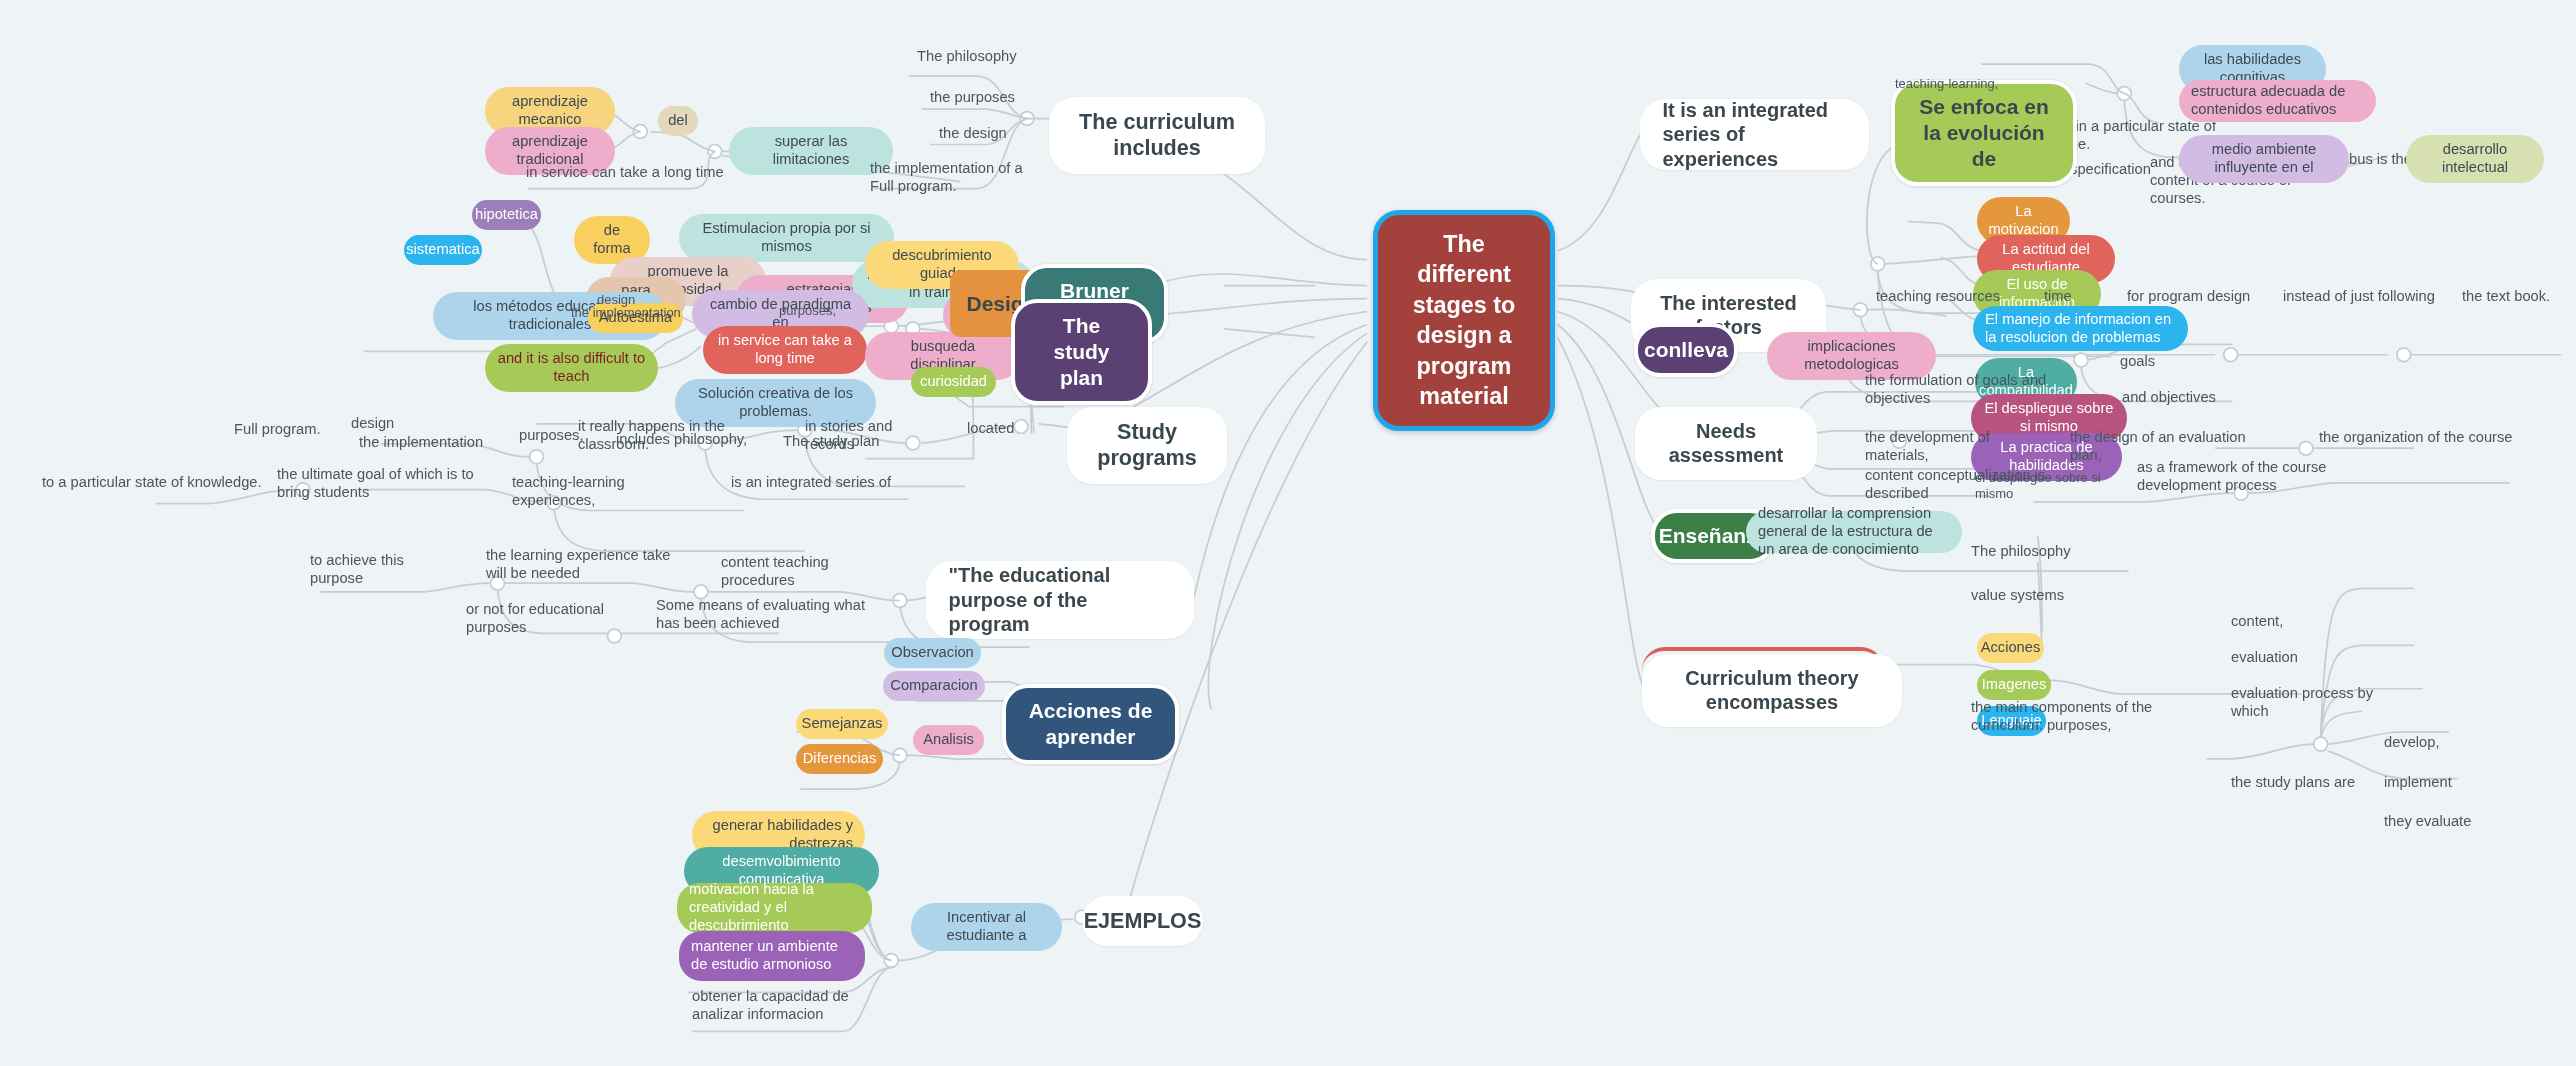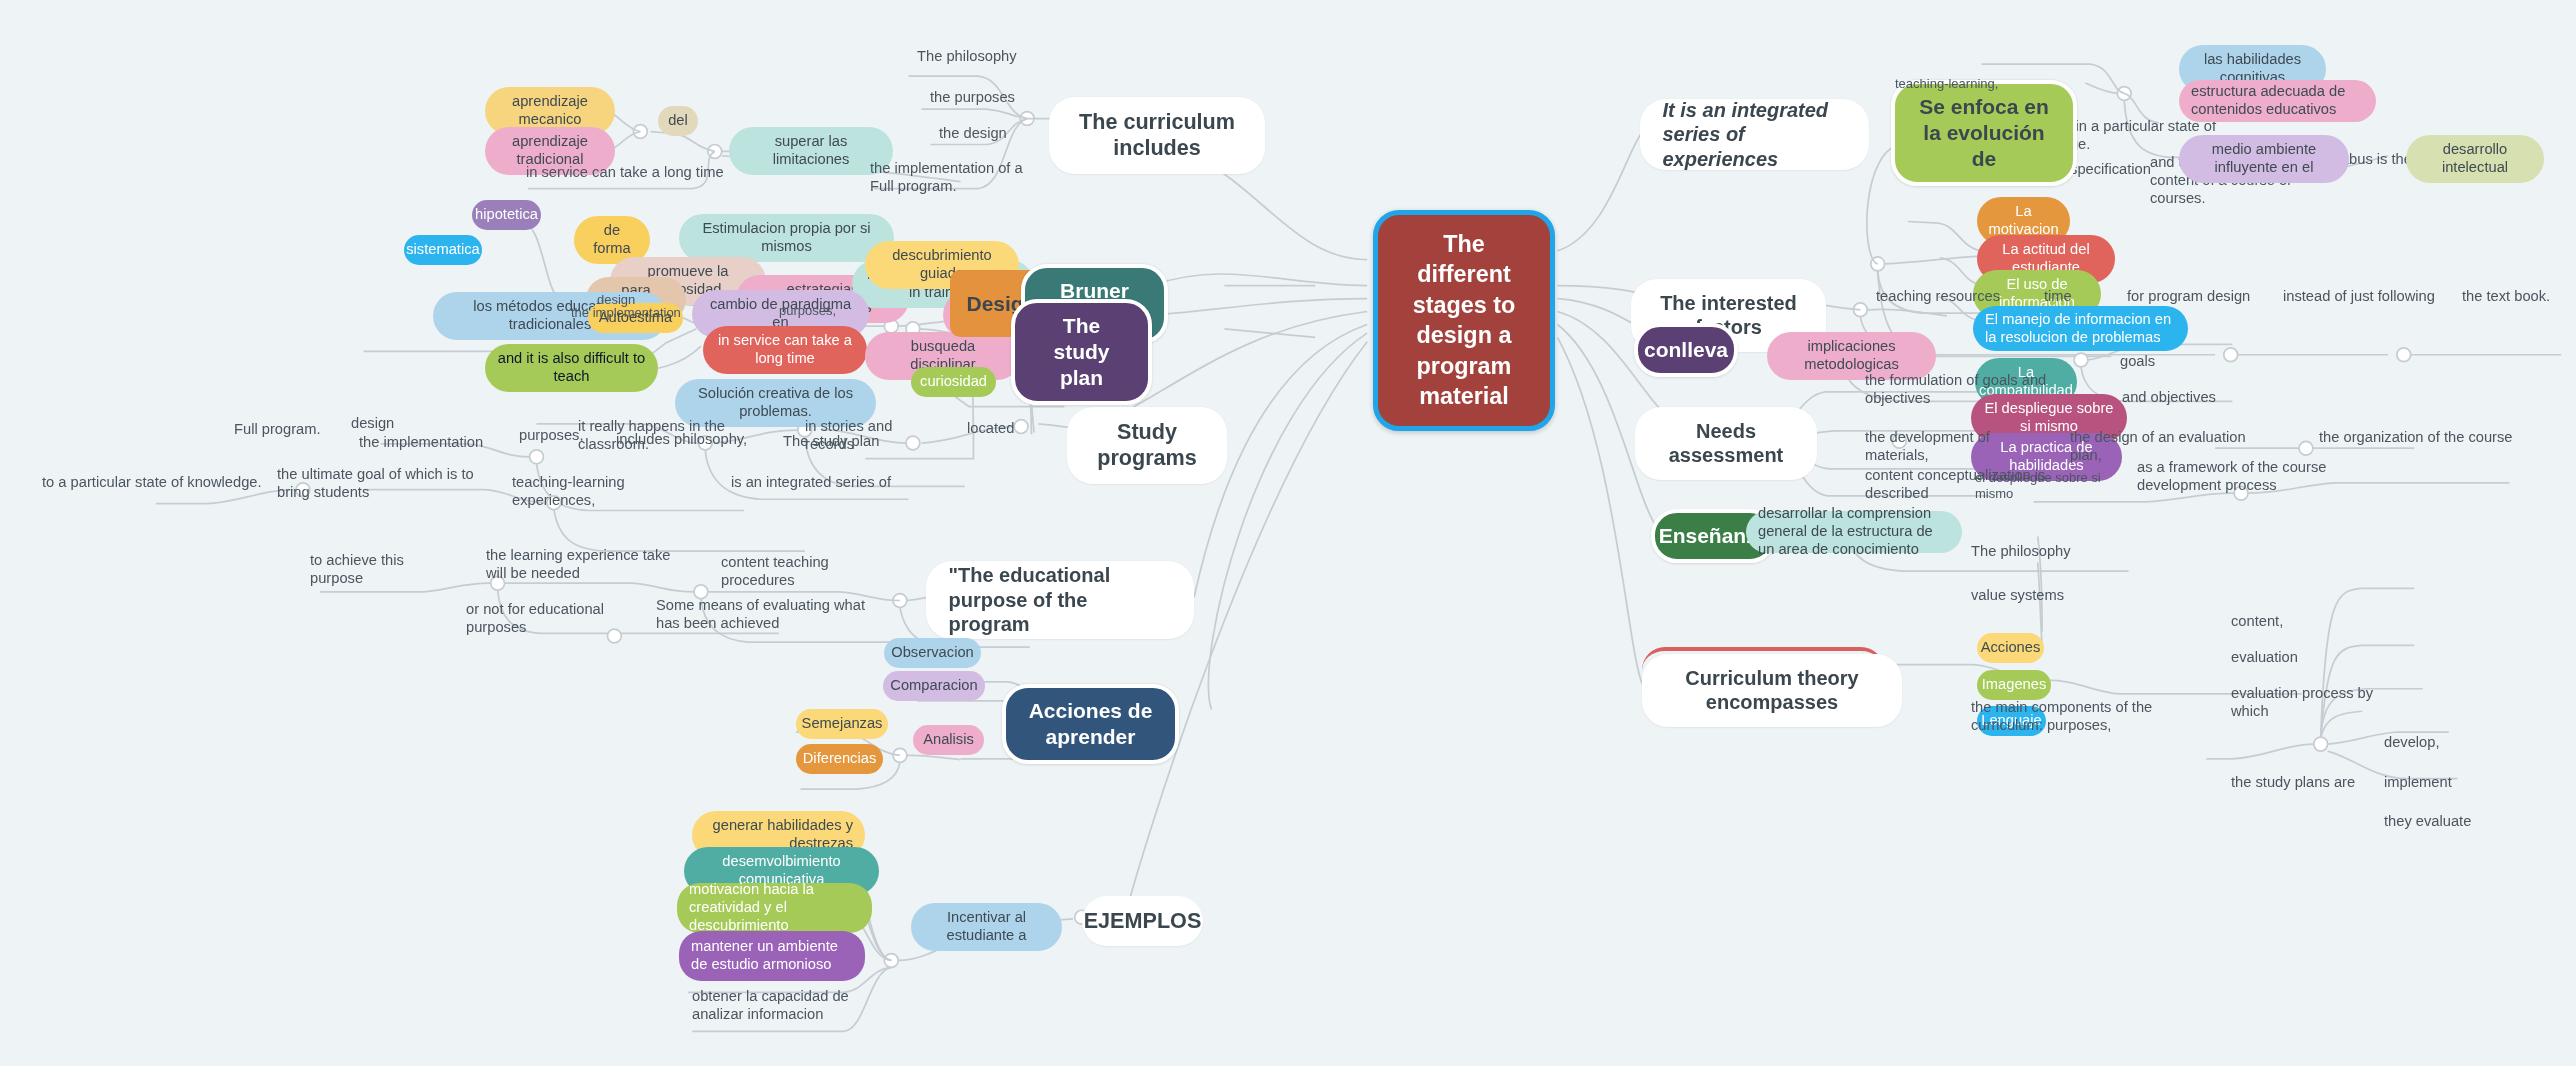--- a/index.html
+++ b/index.html
@@ -359,21 +359,21 @@
   <div class="node pill" style="left: 692px; top: 290px; width: 177px; background: rgb(211, 188, 227);">
     <span>cambio de paradigma en</span>
     </div>
   <div class="node pill" style="left: 943px; top: 291px; width: 151px; background: rgb(238, 174, 203);">
     <span>la educación implica</span>
     </div>
   <div class="node pill" style="left: 588px; top: 303px; width: 95px; background: rgb(249, 207, 94);">
     <span>Autoestima</span>
     </div>
   <div class="node pill" style="left: 485px; top: 344px; width: 173px; background: rgb(166, 202, 88);">
-    <span style="color:#0f172a">and it is also difficult to teach</span>
+    <span style="color:#7f1d1d">and it is also difficult to teach</span>
     </div>
   <div class="node pill" style="left: 703px; top: 326px; width: 164px; background: rgb(224, 99, 92);">
     <span style="color:#fff">in service can take a long time</span>
     </div>
   <div class="node pill" style="left: 865px; top: 332px; width: 156px; background: rgb(238, 174, 203);">
     <span>busqueda disciplinar</span>
     </div>
   <div class="node pill" style="left: 911px; top: 367px; width: 85px; background: rgb(166, 202, 88);">
     <span style="color:#fff">curiosidad</span>
     </div>
@@ -501,21 +501,21 @@
   <div class="node plain" style="left:692px; top:988px; width:186px;">
     <span>obtener la capacidad de analizar informacion</span>
     </div>
   <div class="node pill" style="left: 911px; top: 903px; width: 151px; background: rgb(174, 212, 236);">
     <span>Incentivar al estudiante a</span>
     </div>
   <div class="node trunk" style="left:1082px; top:896px; width:121px;">
     <span>EJEMPLOS</span>
     </div>
 
-  <div class="node trunk small" style="left:1640px; top:99px; width:229px; height:71px; text-align:left; justify-content:flex-start;font-style:italic;">
+  <div class="node trunk small" style="left:1640px; top:99px; width:229px; height:71px; text-align:left; justify-content:flex-start;">
     <span>It is an integrated series of experiences</span>
     </div>
 
   <div class="node plain center" style="left:1895px; top:76px; width:164px; font-size:13px; z-index:12;">
     <span>teaching-learning,</span>
     </div>
   <div class="node solid" style="left:1891px; top:80px; width:186px; background:#a6ca58; color:#3b474f; z-index:11;">
     <span style="color:#3b474f">Se enfoca en la evolución de</span>
     </div>
 

